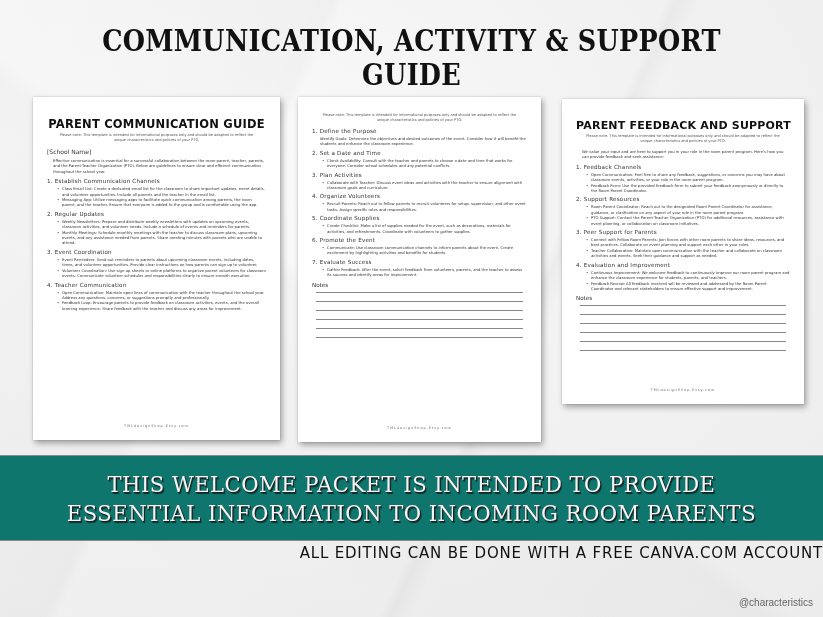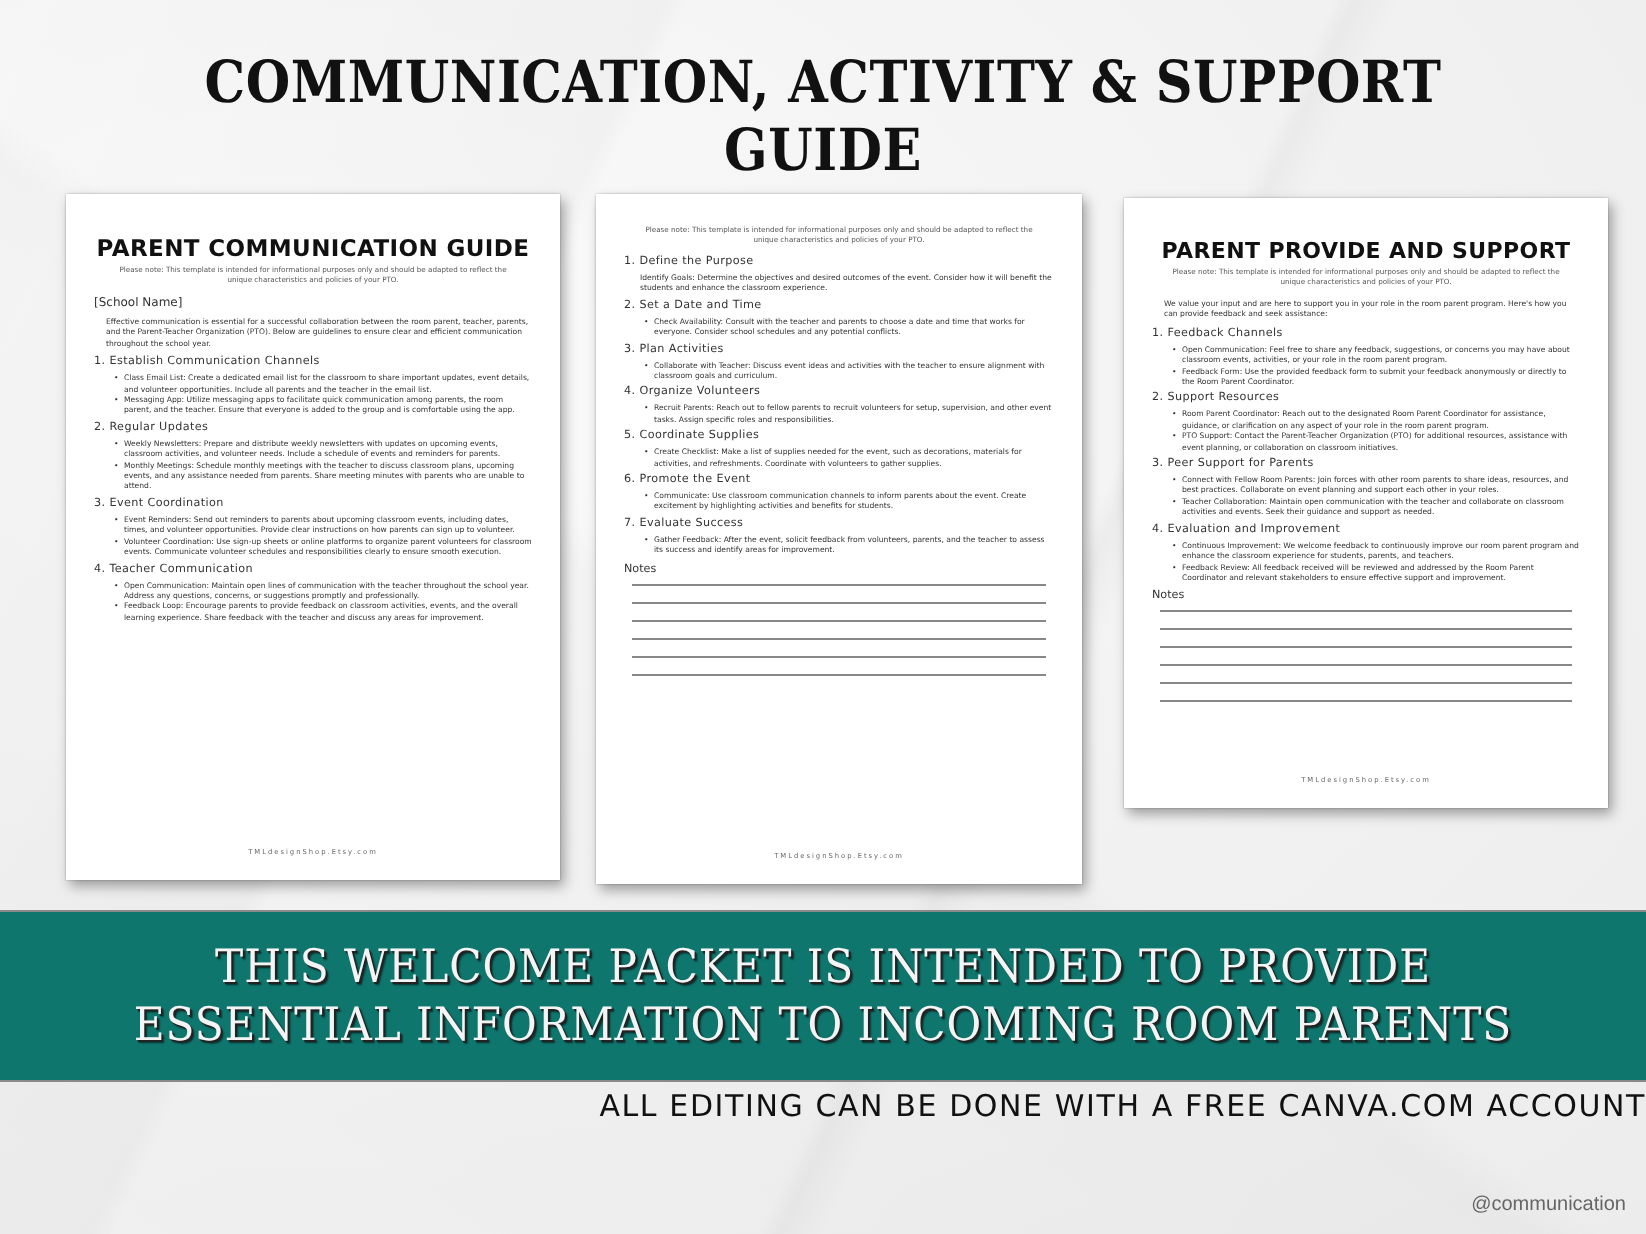--- a/index.html
+++ b/index.html
@@ -162,21 +162,21 @@
     <div class="notes-line"></div>
     <div class="notes-line"></div>
     <div class="notes-line"></div>
     <div class="notes-line"></div>
     <div class="notes-line"></div>
   </div>
   <div class="doc-footer">TMLdesignShop.Etsy.com</div>
 </div>
 
 <div class="page page-3">
-  <div class="doc-title">PARENT PROVIDE AND SUPPORT</div>
+  <div class="doc-title">PARENT FEEDBACK AND SUPPORT</div>
   <div class="doc-note">Please note: This template is intended for informational purposes only and should be adapted to reflect the unique characteristics and policies of your PTO.</div>
   <div class="doc-intro">We value your input and are here to support you in your role in the room parent program. Here's how you can provide feedback and seek assistance:</div>
   <div class="doc-section">
     <div class="doc-section-title">1. Feedback Channels</div>
     <ul class="doc-list">
       <li>Open Communication: Feel free to share any feedback, suggestions, or concerns you may have about classroom events, activities, or your role in the room parent program.</li>
       <li>Feedback Form: Use the provided feedback form to submit your feedback anonymously or directly to the Room Parent Coordinator.</li>
     </ul>
   </div>
   <div class="doc-section">
@@ -213,13 +213,13 @@
 </div>
 
 <div class="banner">
   <div class="banner-text">
     <div>THIS WELCOME PACKET IS INTENDED TO PROVIDE</div>
     <div>ESSENTIAL INFORMATION TO INCOMING ROOM PARENTS</div>
   </div>
 </div>
 
 <div class="footer-note">ALL EDITING CAN BE DONE WITH A FREE CANVA.COM ACCOUNT</div>
-<div class="handle">@communication</div>
+<div class="handle">@characteristics</div>
 
 </body></html>

